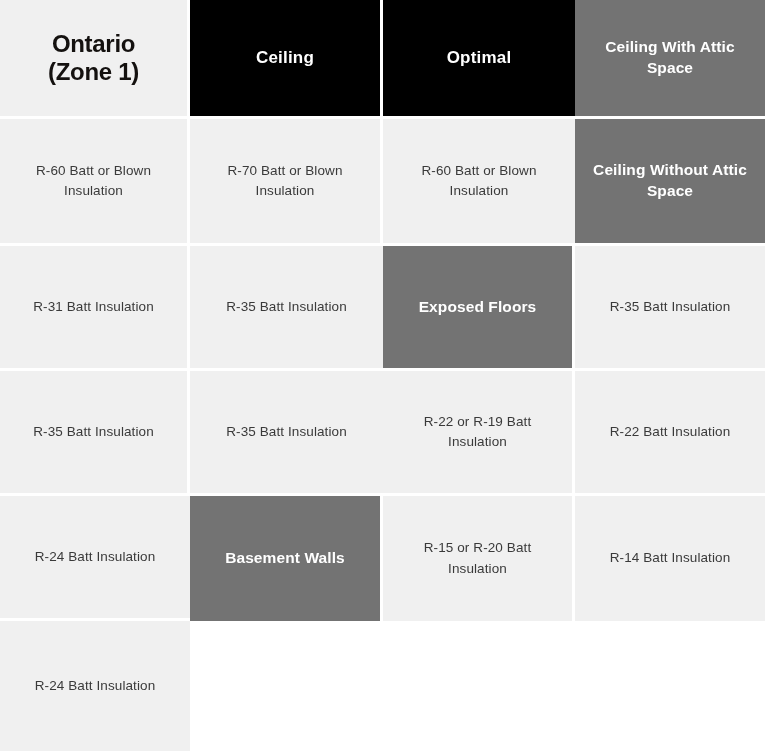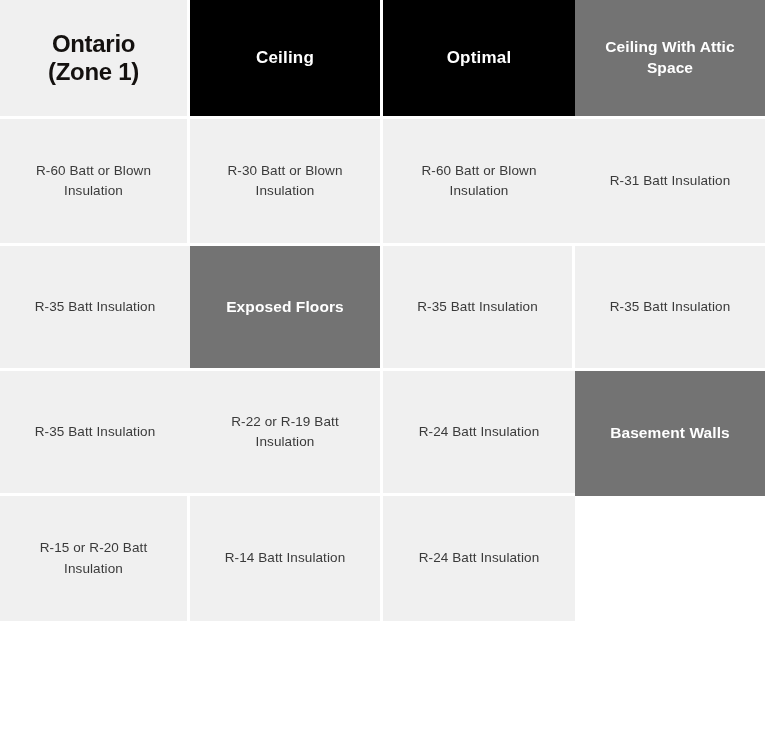--- a/index.html
+++ b/index.html
@@ -92,32 +92,34 @@
     <div>
       <span class="corner-text">Ontario</span>
       <span class="corner-text">(Zone 1)</span>
     </div>
   </div>
   <div class="cell hdr">Ceiling</div>
   <div class="cell hdr last-col">Optimal</div>
 
   <div class="cell rowhead">Ceiling With Attic Space</div>
   <div class="cell data">R-60 Batt or Blown Insulation</div>
-  <div class="cell data">R-30 Batt or Blown Insulation</div>
+  <div class="cell data">R-70 Batt or Blown Insulation</div>
   <div class="cell data last-col">R-60 Batt or Blown Insulation</div>
 
+  <div class="cell rowhead">Ceiling Without Attic Space</div>
   <div class="cell data">R-31 Batt Insulation</div>
   <div class="cell data last-col">R-35 Batt Insulation</div>
 
   <div class="cell rowhead">Exposed Floors</div>
   <div class="cell data">R-35 Batt Insulation</div>
   <div class="cell data">R-35 Batt Insulation</div>
   <div class="cell data last-col">R-35 Batt Insulation</div>
 
   <div class="cell data">R-22 or R-19 Batt Insulation</div>
+  <div class="cell data">R-22 Batt Insulation</div>
   <div class="cell data last-col">R-24 Batt Insulation</div>
 
   <div class="cell rowhead last-row">Basement Walls</div>
   <div class="cell data last-row">R-15 or R-20 Batt Insulation</div>
   <div class="cell data last-row">R-14 Batt Insulation</div>
   <div class="cell data last-col last-row">R-24 Batt Insulation</div>
 
 </div>
 
 </body></html>

